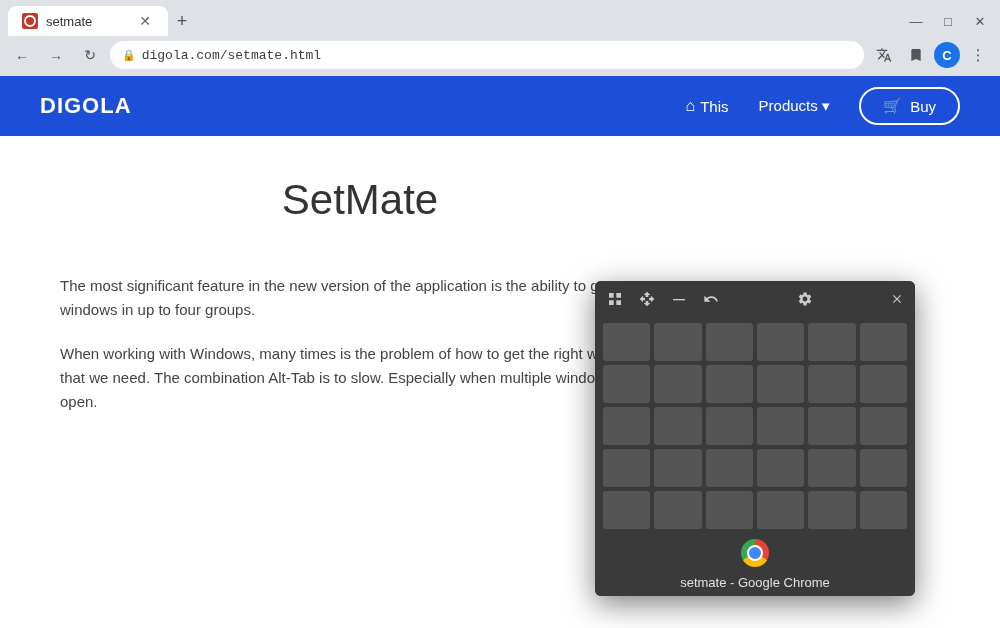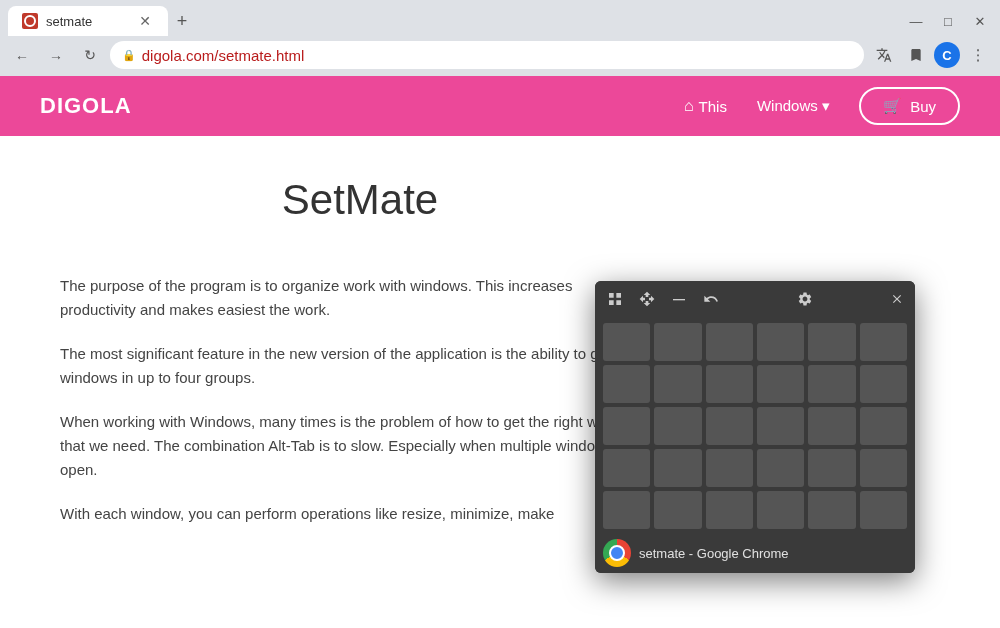--- a/index.html
+++ b/index.html
@@ -14,50 +14,50 @@
     .tab-favicon::after { content: ''; display: block; width: 8px; height: 8px; border: 2px solid white; border-radius: 50%; }
     .tab-close { margin-left: auto; color: #666; font-size: 14px; cursor: pointer; width: 18px; height: 18px; display: flex; align-items: center; justify-content: center; border-radius: 50%; }
     .new-tab-btn { width: 28px; height: 28px; display: flex; align-items: center; justify-content: center; color: #555; font-size: 18px; border-radius: 50%; cursor: pointer; }
     .window-controls { display: flex; gap: 8px; margin-left: auto; }
     .win-btn { width: 24px; height: 18px; display: flex; align-items: center; justify-content: center; color: #555; font-size: 13px; cursor: pointer; }
 
     .address-bar-row { display: flex; align-items: center; background: #dee1e6; padding: 4px 8px 6px 8px; gap: 6px; height: 40px; }
     .nav-btn { width: 28px; height: 28px; display: flex; align-items: center; justify-content: center; color: #555; font-size: 14px; cursor: pointer; border-radius: 50%; }
     .address-input { flex: 1; height: 28px; background: #fff; border: none; border-radius: 14px; padding: 0 12px; font-size: 13px; color: #333; display: flex; align-items: center; gap: 6px; }
     .address-lock { color: #555; font-size: 11px; }
-    .address-text { font-size: 15px; color: #b91c1c; }
+    .address-text { font-size: 13px; color: #404040; font-family: Liberation Mono, monospace; }
     .toolbar-icons { display: flex; gap: 4px; align-items: center; }
     .toolbar-icon-btn { width: 28px; height: 28px; display: flex; align-items: center; justify-content: center; color: #555; font-size: 15px; border-radius: 50%; cursor: pointer; }
     .profile-btn { width: 26px; height: 26px; background: #1a73e8; border-radius: 50%; display: flex; align-items: center; justify-content: center; color: white; font-size: 13px; font-weight: bold; cursor: pointer; }
 
     
     .website { background: #fff; width: 100%; height: calc(628px - 76px); overflow: hidden; position: relative; }
 
     
-    .site-nav { background: #ec4899; color: white; display: flex; align-items: center; padding: 0 40px; height: 60px; gap: 44px; }
+    .site-nav { background: #1d4ed8; color: white; display: flex; align-items: center; padding: 0 40px; height: 60px; gap: 44px; }
     .site-logo { font-size: 22px; font-weight: 900; color: white; letter-spacing: 1px; }
     .nav-links { margin-left: auto; display: flex; align-items: center; gap: 30px; }
     .nav-link { color: white; text-decoration: none; font-size: 15px; display: flex; align-items: center; gap: 5px; cursor: pointer; }
     .nav-link .home-icon { font-size: 16px; }
     .buy-btn { border: 2px solid white; border-radius: 20px; padding: 8px 22px; display: flex; align-items: center; gap: 8px; color: white; font-size: 15px; cursor: pointer; }
 
     
     .site-content { padding: 40px 60px; max-width: 700px; }
     .site-title { font-size: 42px; font-weight: 300; text-align: center; color: #333; margin-bottom: 50px; width: 600px; }
     .site-text { font-size: 15px; line-height: 1.6; color: #444; margin-bottom: 20px; max-width: 580px; }
 
     
     .popup-window { position: absolute; top: 205px; left: 595px; width: 320px; background: #3a3a3a; border-radius: 6px; box-shadow: 0 8px 30px rgba(0,0,0,0.5); z-index: 100; }
     .popup-titlebar { display: flex; align-items: center; padding: 6px 8px; background: #3a3a3a; border-radius: 6px 6px 0 0; gap: 8px; }
     .popup-icon-btn { width: 24px; height: 24px; display: flex; align-items: center; justify-content: center; color: #ccc; font-size: 14px; cursor: pointer; }
     .popup-close-btn { margin-left: auto; width: 20px; height: 20px; display: flex; align-items: center; justify-content: center; color: #ccc; cursor: pointer; font-size: 14px; }
     .popup-grid-area { padding: 6px 8px 0 8px; }
     .grid-row { display: flex; gap: 4px; margin-bottom: 4px; }
     .grid-cell { flex: 1; height: 38px; background: #555; border-radius: 3px; cursor: pointer; }
-    .popup-footer { display: flex; align-items: center; padding: 6px 8px; background: #3a3a3a; border-radius: 0 0 6px 6px; gap: 8px; }
+    .popup-footer { display: flex; align-items: center; padding: 6px 8px; background: #3a3a3a; border-radius: 0 0 6px 6px; gap: 8px; flex-direction: column; }
     .chrome-icon { width: 28px; height: 28px; border-radius: 50%; background: conic-gradient(#ea4335 0deg 120deg, #fbbc05 120deg 240deg, #34a853 240deg 360deg); position: relative; }
     .chrome-icon::after { content: ''; position: absolute; top: 50%; left: 50%; transform: translate(-50%, -50%); width: 12px; height: 12px; background: #4285f4; border-radius: 50%; border: 2px solid white; }
     .popup-footer-text { font-size: 13px; color: #e0e0e0; }
   </style>
 </head>
 <body>
 
 <div class="browser-chrome">
 
   <div class="title-bar">
@@ -104,35 +104,33 @@
 <div class="website">
 
   <nav class="site-nav">
     <span class="site-logo">DIGOLA</span>
     <div class="nav-links">
       <a class="nav-link">
         <span class="home-icon">⌂</span>
         <span>This</span>
       </a>
       <a class="nav-link">
-        <span>Windows ▾</span>
+        <span>Products ▾</span>
       </a>
       <div class="buy-btn">
         <span>🛒</span>
         <span>Buy</span>
       </div>
     </div>
   </nav>
 
   <div class="site-content">
     <h1 class="site-title">SetMate</h1>
-    <p class="site-text">The purpose of the program is to organize work with windows. This increases productivity and makes easiest the work.</p>
     <p class="site-text">The most significant feature in the new version of the application is the ability to group windows in up to four groups.</p>
     <p class="site-text">When working with Windows, many times is the problem of how to get the right window that we need. The combination Alt-Tab is to slow. Especially when multiple windows are open.</p>
-    <p class="site-text">With each window, you can perform operations like resize, minimize, make</p>
   </div>
 
   <div class="popup-window">
 
     <div class="popup-titlebar">
       <div class="popup-icon-btn">
         <svg width="16" height="16" viewBox="0 0 24 24" fill="#ccc">
             <path d="M3 3h7v7H3zm0 11h7v7H3zm11-11h7v7h-7zm0 11h7v7h-7z"></path>
           </svg>
       </div>

